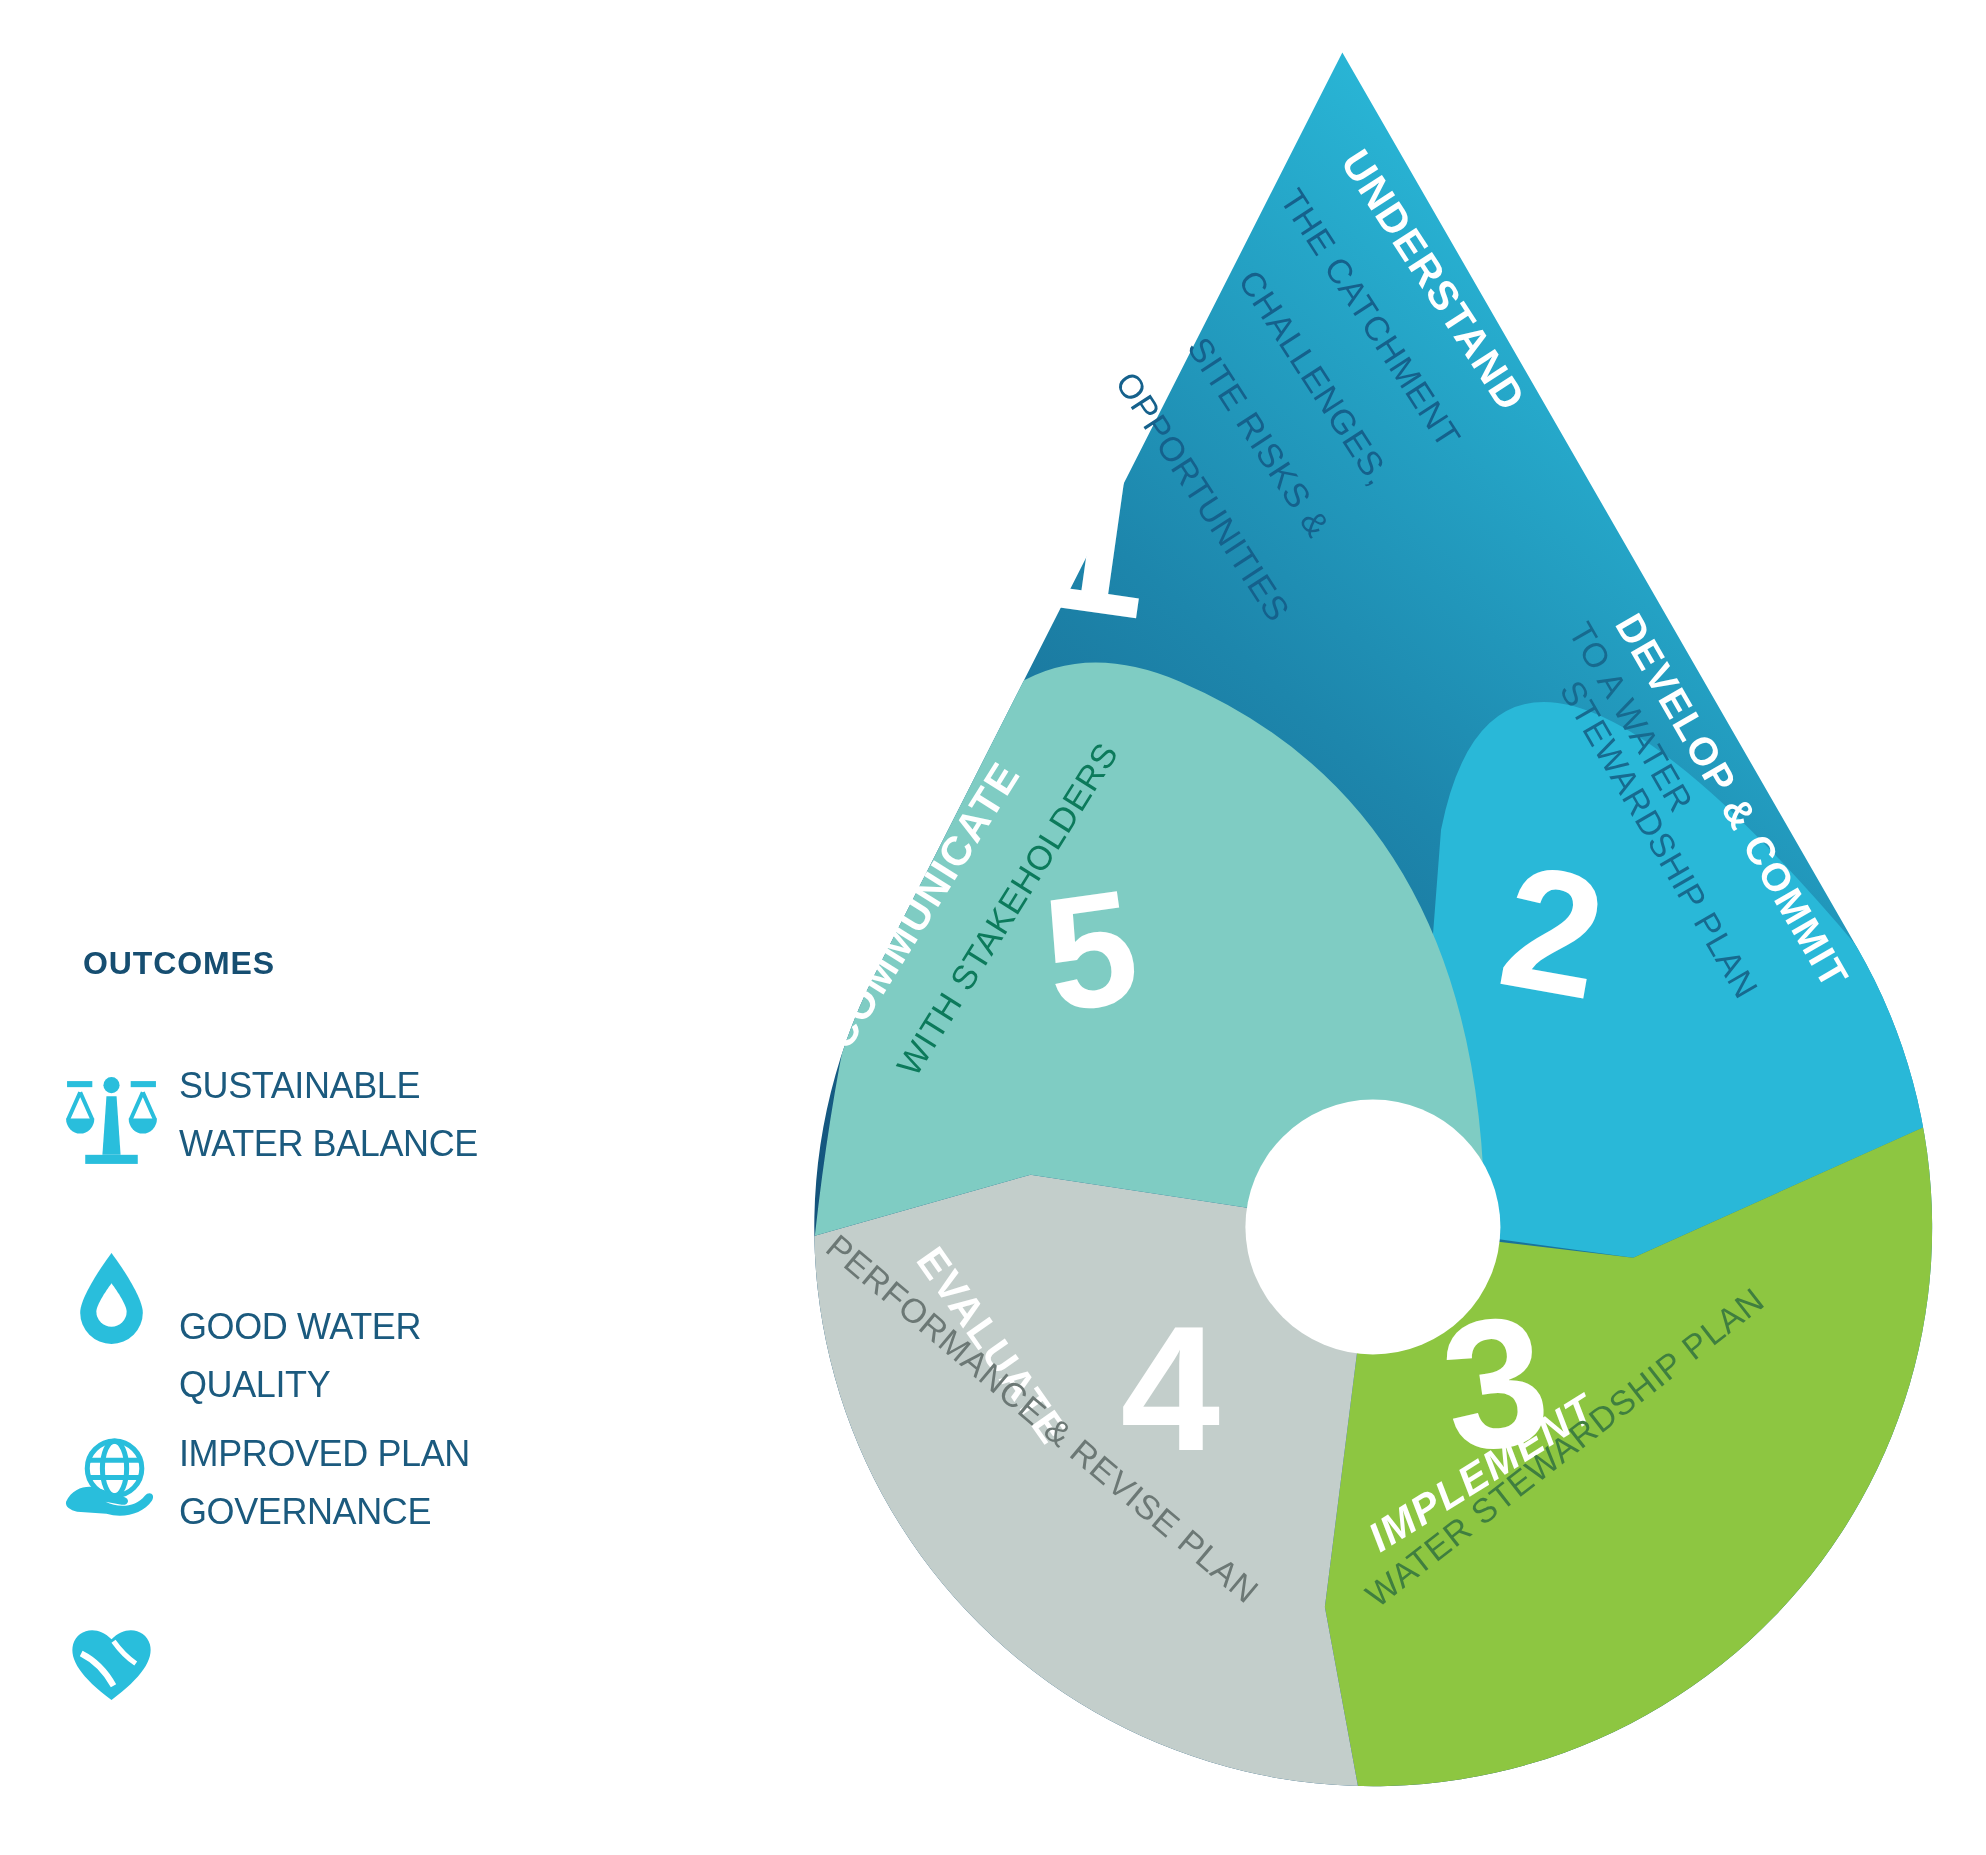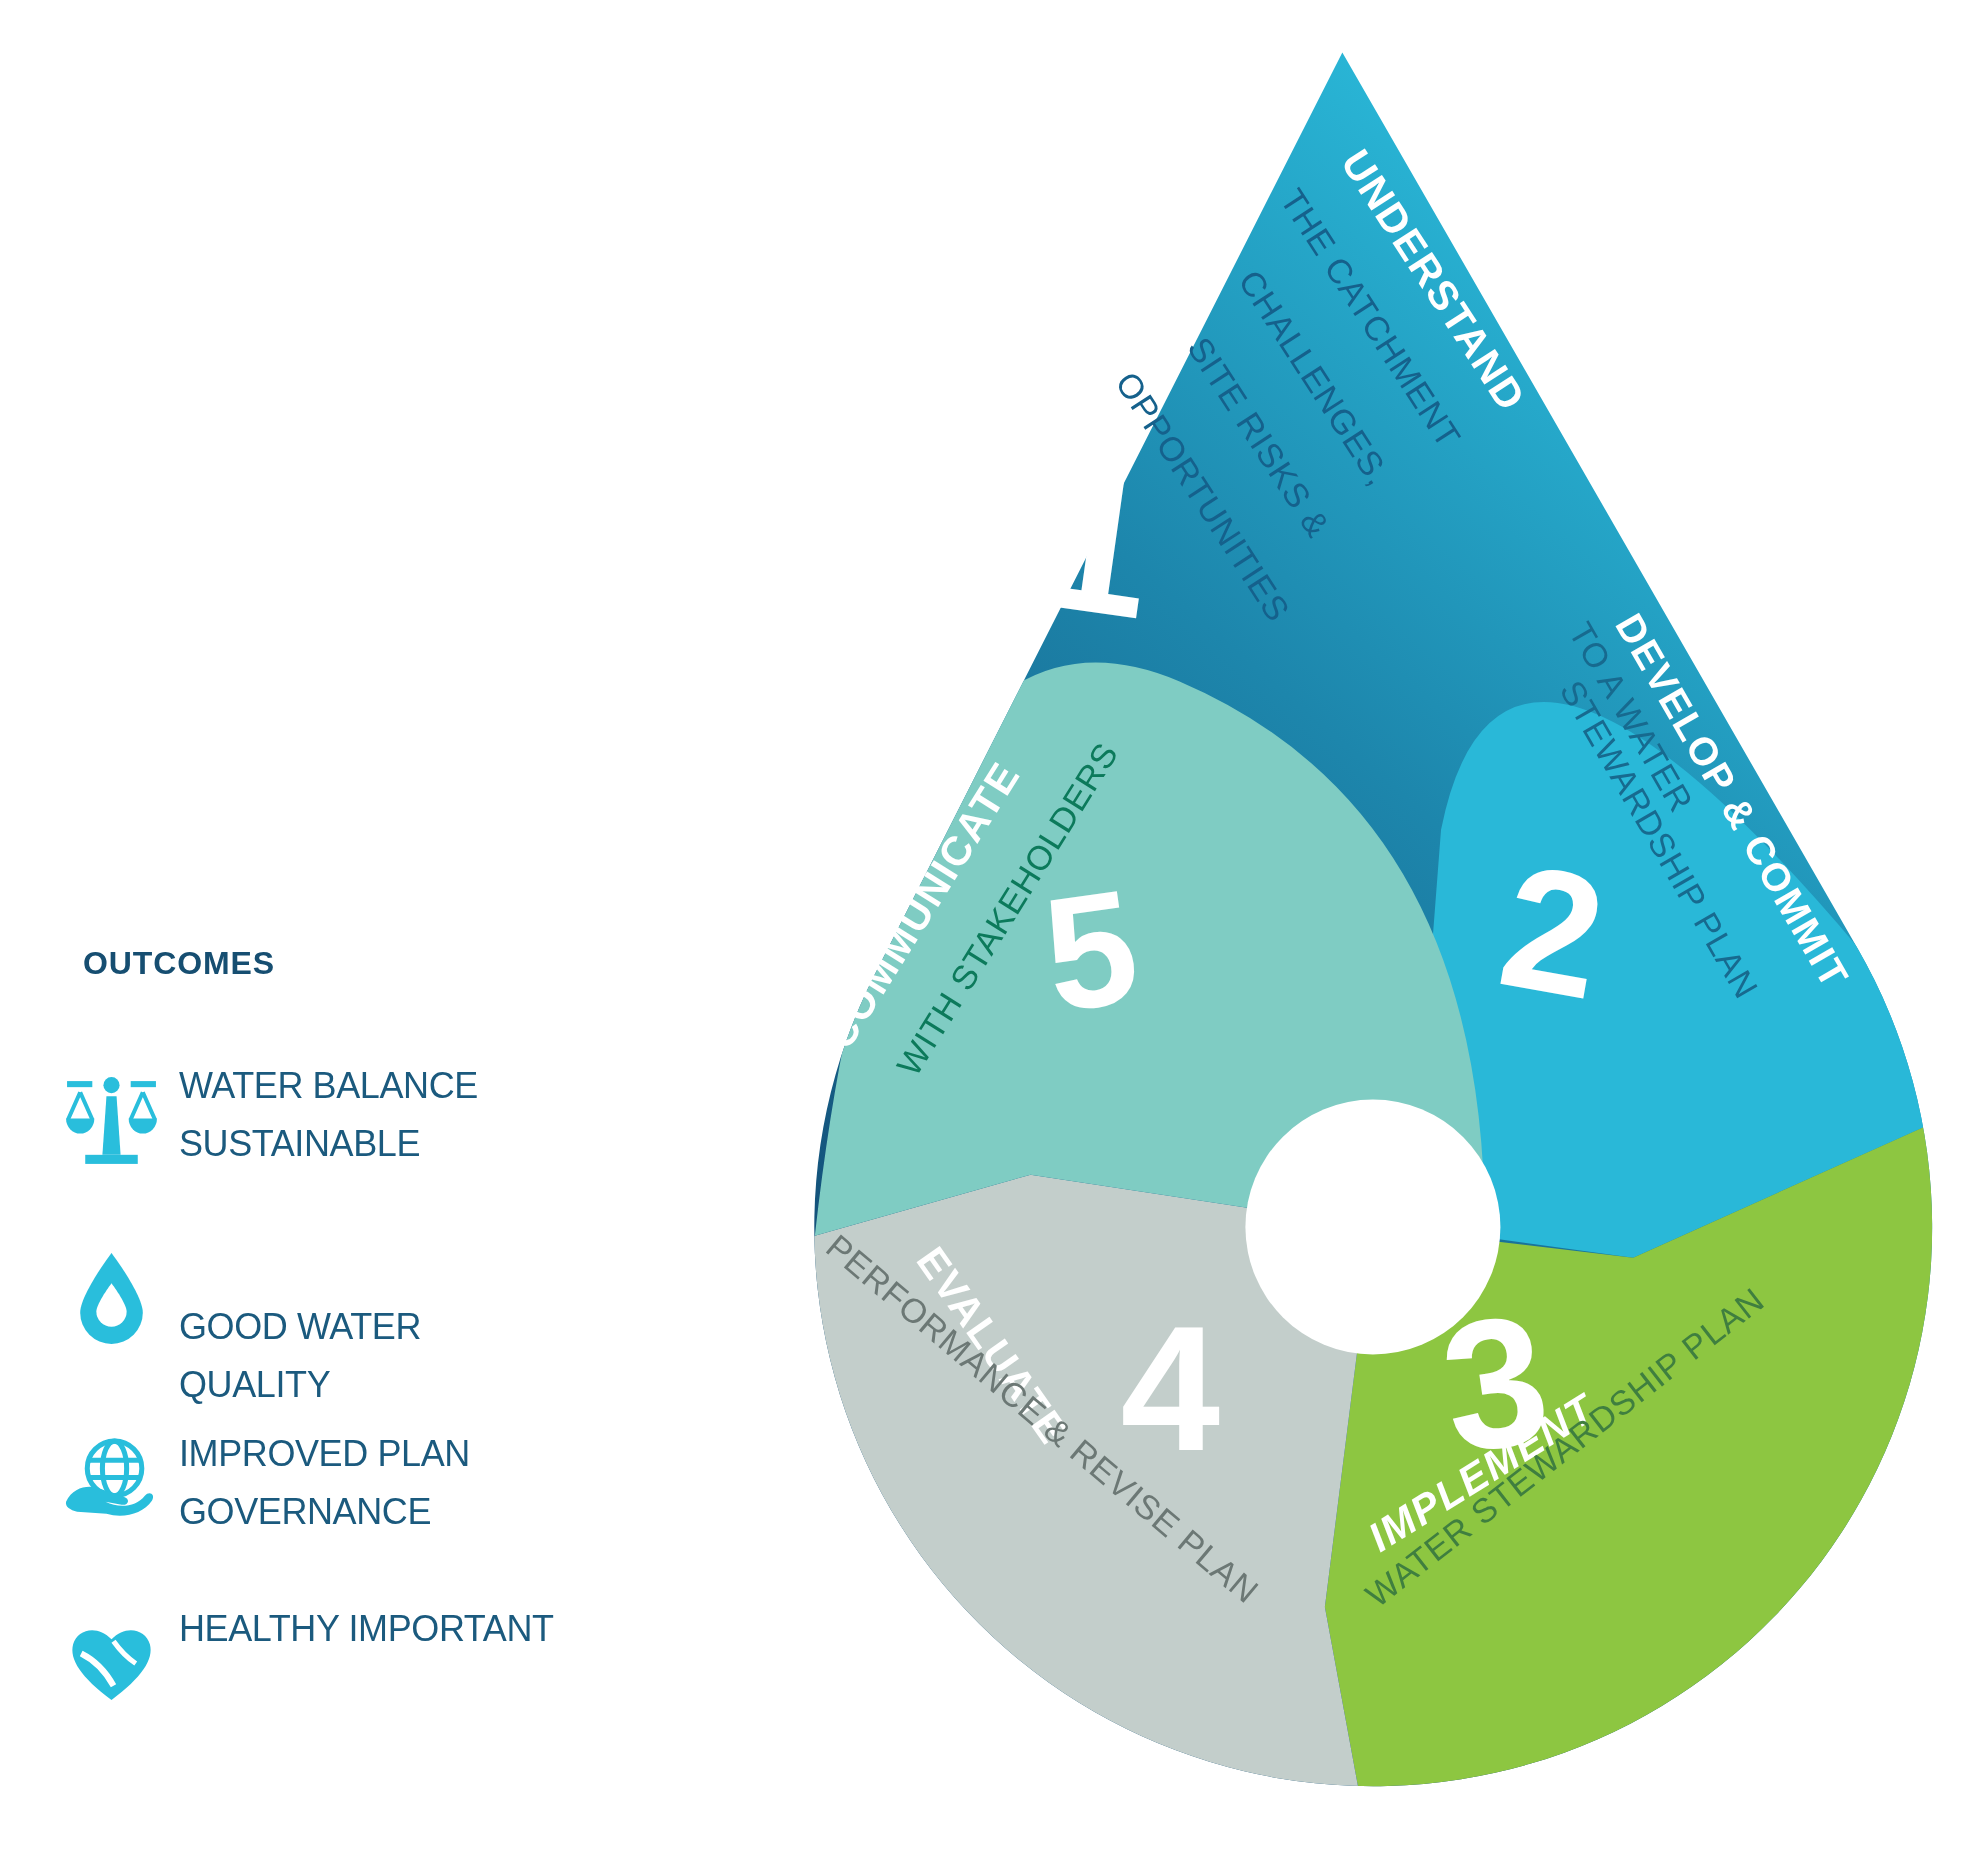--- a/index.html
+++ b/index.html
@@ -47,22 +47,22 @@
             <path d="M19 20 L7 47 M19 20 L31 47" fill="none" stroke-width="4"></path>
             <path d="M5 46 A14 15 0 0 0 33 46 Z" stroke="none"></path>
             <path d="M81 20 L69 47 M81 20 L93 47" fill="none" stroke-width="4"></path>
             <path d="M67 46 A14 15 0 0 0 95 46 Z" stroke="none"></path>
             <path d="M45 24 L55 24 L59 82 L41 82 Z" stroke="none"></path>
             <rect x="24" y="82" width="52" height="9" stroke="none"></rect>
           </g>
         </svg>
       </div>
       <div class="outcome-text" style="top:1057px;">
+        <span>SUSTAINABLE</span>
         <span>WATER BALANCE</span>
-        <span>SUSTAINABLE</span>
       </div>
     </div>
 
     <div class="outcome-item">
       <div class="icon" style="top:1249px;">
         <svg viewBox="0 0 100 100">
           <path style="fill:var(--icon);" d="M50 4 C50 4 19 45 19 63 A31 31 0 0 0 81 63 C81 45 50 4 50 4 Z"></path>
           <path fill="#ffffff" d="M50 34 C50 34 35 54 35 62 A15 15 0 0 0 65 62 C65 54 50 34 50 34 Z"></path>
         </svg>
       </div>
@@ -92,21 +92,20 @@
 
     <div class="outcome-item">
       <div class="icon" style="top:1611px;">
         <svg viewBox="0 0 100 100">
           <path style="fill:var(--icon);" d="M50 88 C20 66 8 48 12 33 C16 18 36 13 50 28 C64 13 84 18 88 33 C92 48 80 66 50 88 Z"></path>
           <path fill="none" stroke="#ffffff" stroke-width="6" d="M20 42 Q40 52 52 74"></path>
           <path fill="none" stroke="#ffffff" stroke-width="5" d="M52 30 Q62 44 74 52"></path>
         </svg>
       </div>
       <div class="outcome-text" style="top:1600px;">
-        <span>HEALTHY IMPORTANT</span>
       </div>
     </div>
   </div>
 
   <svg class="drop-svg" viewBox="0 0 2274 2124">
     <defs>
       <clipPath id="dropClip">
         <path d="M 1537 60 L 2127 1086 A 640 640 0 1 1 1002 1115 Z"></path>
       </clipPath>
       <linearGradient id="seg1grad" gradientUnits="userSpaceOnUse" x1="950" y1="1400" x2="1900" y2="300">

